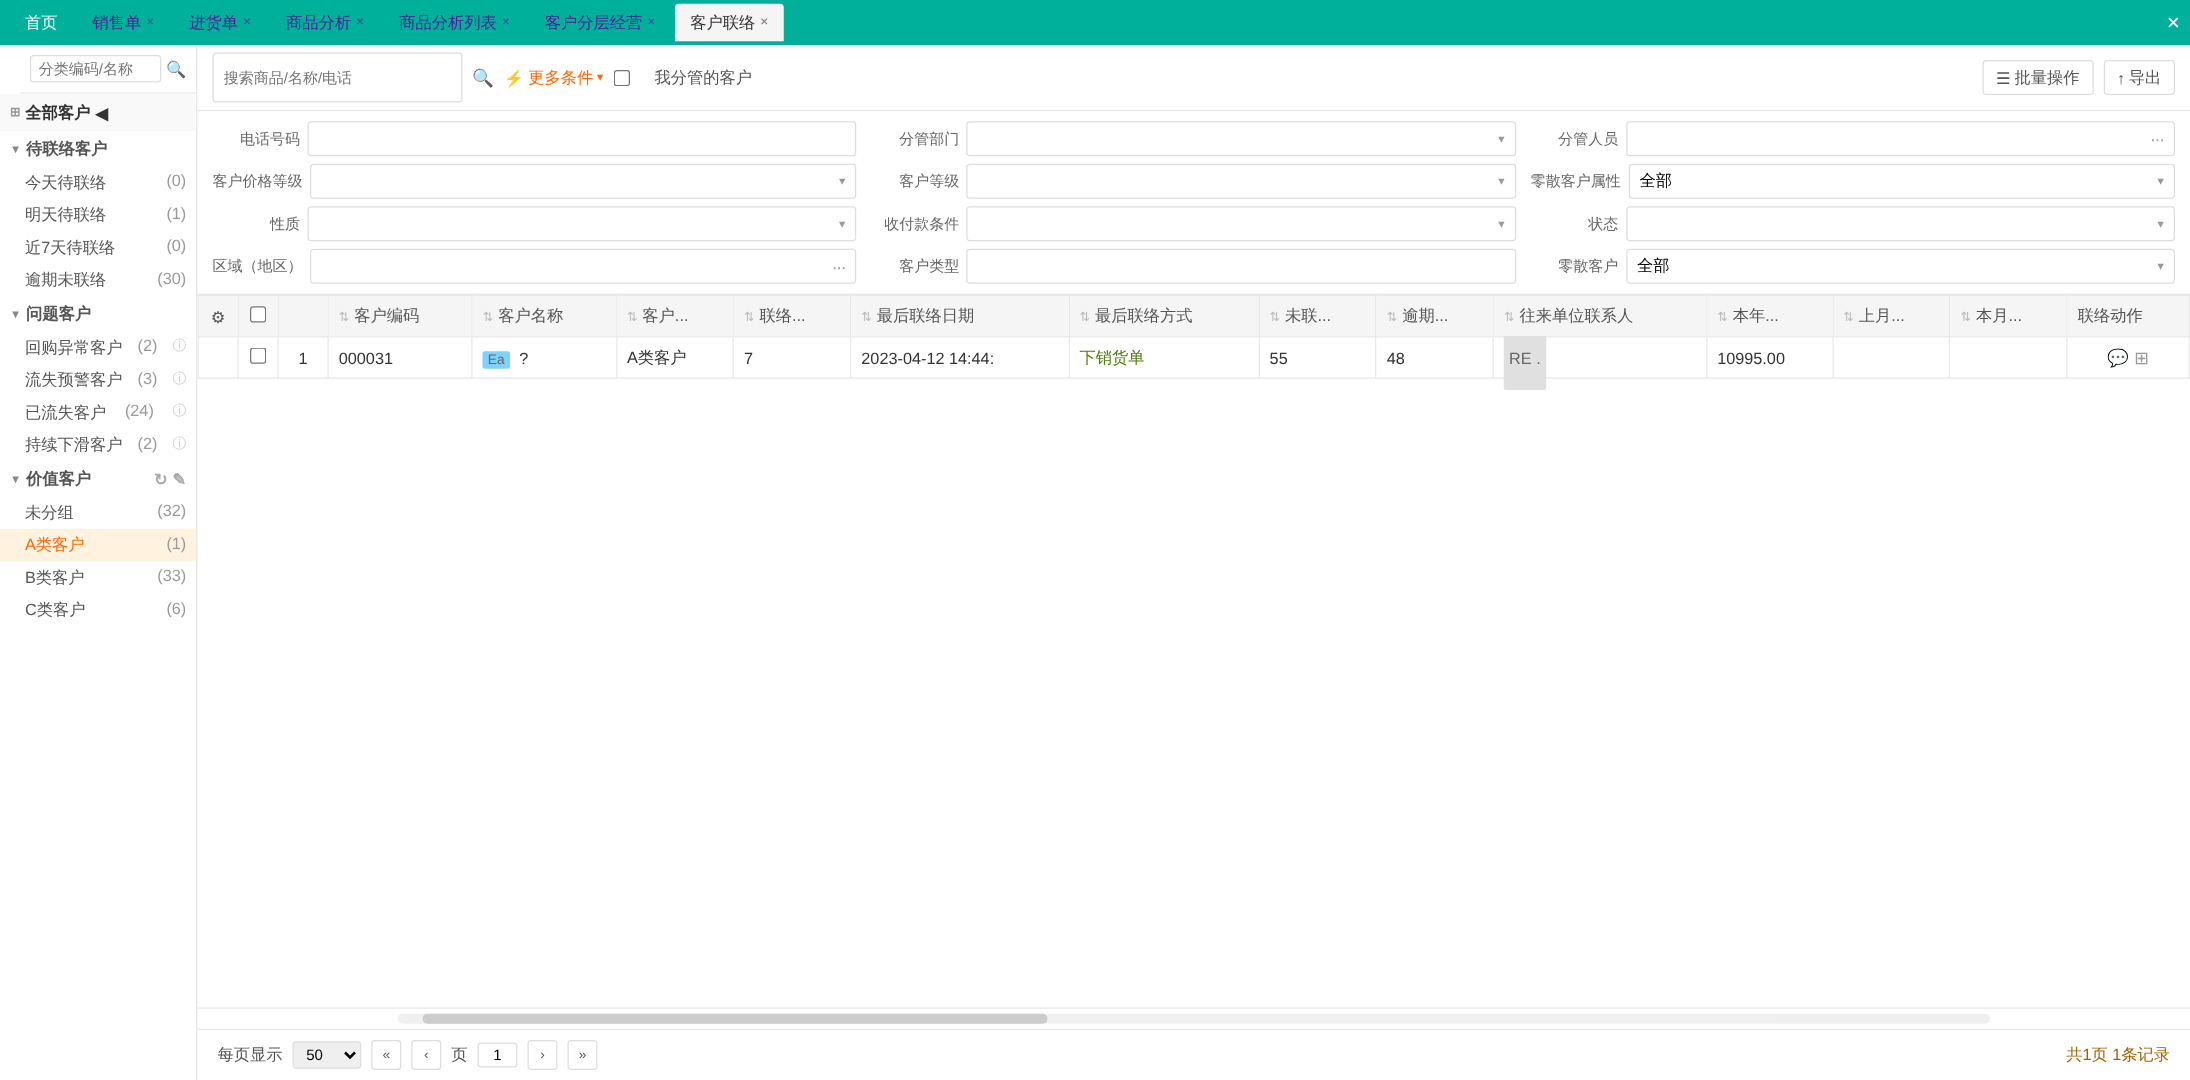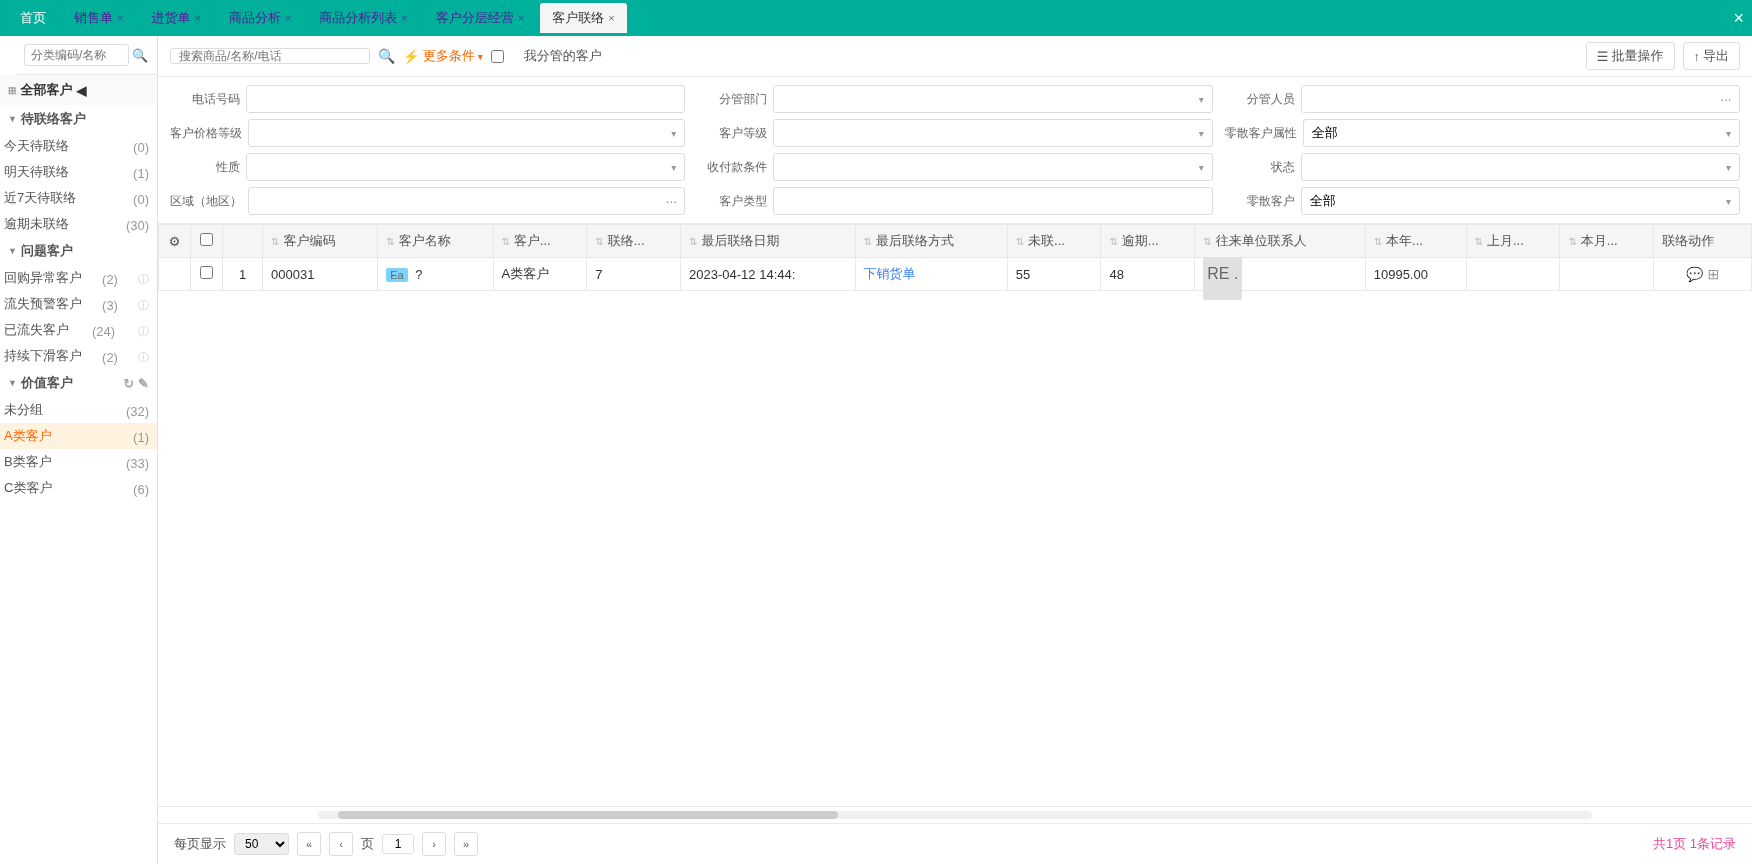--- a/index.html
+++ b/index.html
@@ -66,26 +66,26 @@
       display: flex;
       align-items: center;
       gap: 4px;
       padding: 6px 8px;
       font-weight: bold;
       color: #333;
       cursor: pointer;
       background: #f9f9f9;
     }
     .sidebar-item {
-      padding: 4px 8px 4px 4px;
-      color: #555;
-      cursor: pointer;
-      font-size: 12px;
-      display: flex;
-      align-items: flex-end;
+      padding: 4px 8px 4px 20px;
+      color: #555;
+      cursor: pointer;
+      font-size: 12px;
+      display: flex;
+      align-items: flex-start;
       justify-content: space-between;
     }
     .sidebar-item.active { background: #fff3e0; color: #ff6600; }
     .sidebar-item .item-count { color: #999; }
     .sidebar-item .info-icon { color: #ccc; font-size: 11px; }
 
     
     .content-area {
       flex: 1;
       background: #f5f5f5;
@@ -99,21 +99,21 @@
       background: white;
       padding: 6px 12px;
       display: flex;
       align-items: center;
       gap: 8px;
       border-bottom: 1px solid #e8e8e8;
     }
     .filter-search {
       border: 1px solid #ddd;
       border-radius: 3px;
-      padding: 0 8px;
+      padding: 12px 8px;
       width: 200px;
       font-size: 12px;
       outline: none;
     }
     .filter-search-btn {
       background: none;
       border: none;
       cursor: pointer;
       color: #666;
       font-size: 14px;
@@ -271,21 +271,21 @@
       padding: 7px 8px;
       color: #333;
       white-space: nowrap;
     }
     .gear-icon-th {
       width: 32px;
       text-align: center;
     }
     .checkbox-th { width: 32px; text-align: center; }
     .seq-th { width: 40px; text-align: center; }
-    .link-text { color: #3b82f6; cursor: pointer; text-decoration: none; }
+    .link-text { color: #4d7c0f; cursor: pointer; text-decoration: none; }
     .row-action { display: flex; gap: 4px; justify-content: center; }
     .row-action-icon { color: #999; cursor: pointer; font-size: 14px; }
 
     
     .pagination-bar {
       background: white;
       border-top: 1px solid #e8e8e8;
       padding: 8px 16px;
       display: flex;
       align-items: center;
@@ -315,21 +315,21 @@
     }
     .page-input {
       border: 1px solid #ddd;
       border-radius: 3px;
       width: 32px;
       text-align: center;
       padding: 2px 4px;
       font-size: 12px;
       outline: none;
     }
-    .pagination-info { margin-left: auto; color: #ec4899; }
+    .pagination-info { margin-left: auto; color: #a16207; }
 
     
     .scroll-bar-wrapper {
       background: white;
       padding: 4px 0;
       border-top: 1px solid #e8e8e8;
     }
     .scroll-track {
       height: 8px;
       background: #f0f0f0;
@@ -633,21 +633,21 @@
               <span style="background:#7dd3fc; color:#666; padding:1px 4px; border-radius:2px; font-size:11px; margin-right:4px;">Ea</span>
               <span>?</span>
             </td>
             <td>A类客户</td>
             <td>7</td>
             <td>2023-04-12 14:44:</td>
             <td><a class="link-text">下销货单</a></td>
             <td>55</td>
             <td>48</td>
             <td>
-              <span style="background:#e0e0e0; color:#666; padding:18px 4px; border-radius:2px; font-size:16px; margin-right:4px;">RE .</span>
+              <span style="background:#e0e0e0; color:#666; padding:18px 4px; border-radius:2px; font-size:13px; margin-right:4px;">RE .</span>
             </td>
             <td>10995.00</td>
             <td></td>
             <td></td>
             <td>
               <div class="row-action">
                 <span class="row-action-icon" title="联络">💬</span>
                 <span class="row-action-icon" title="详情">⊞</span>
               </div>
             </td>

